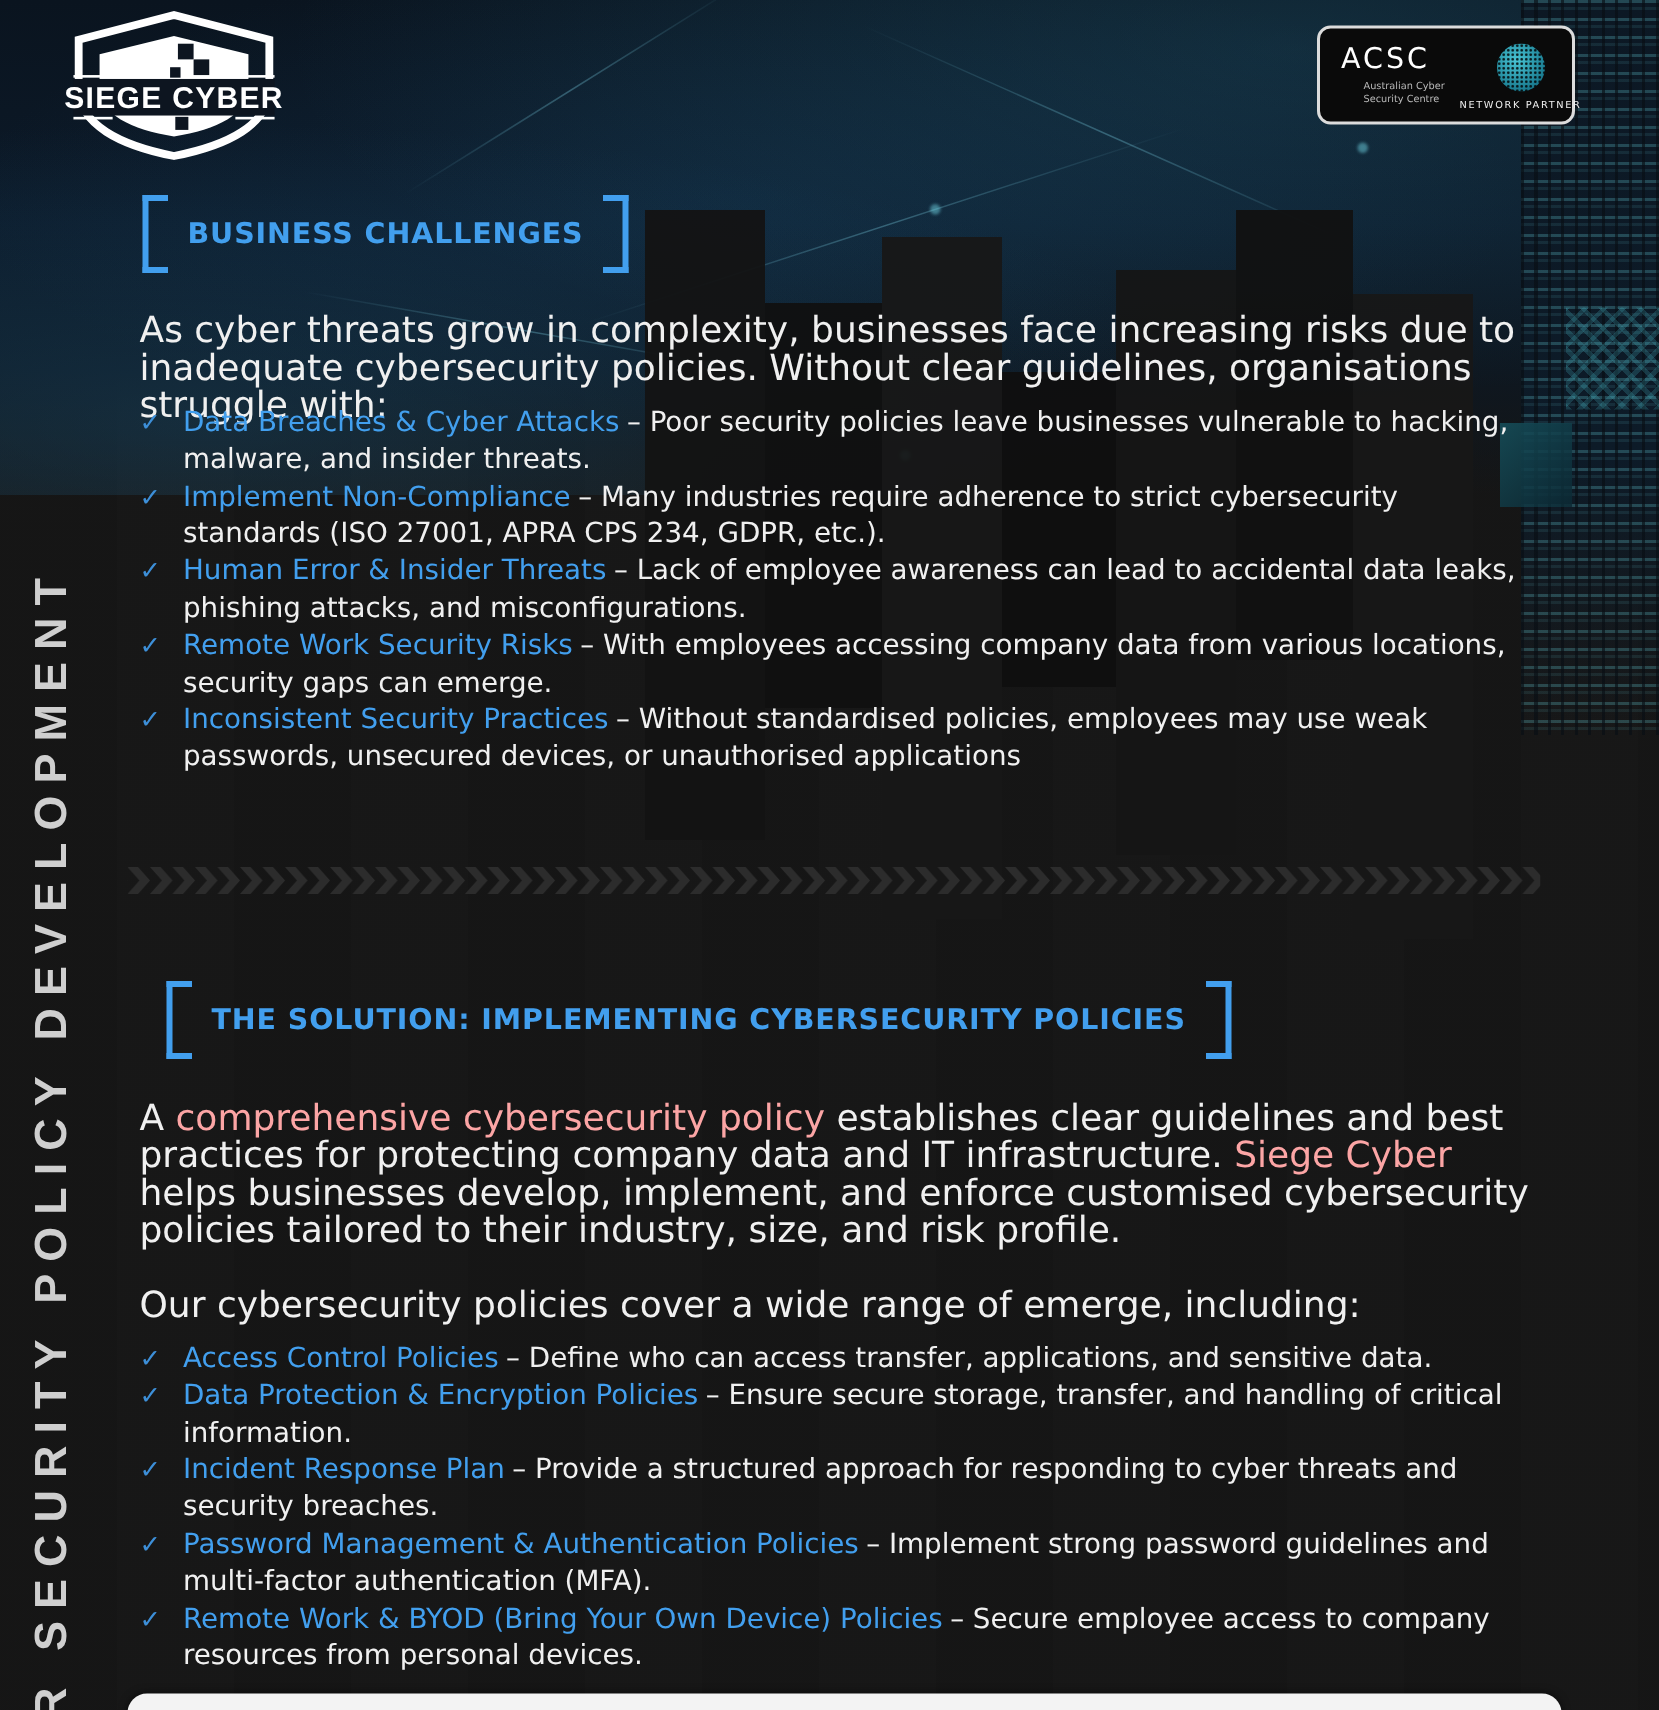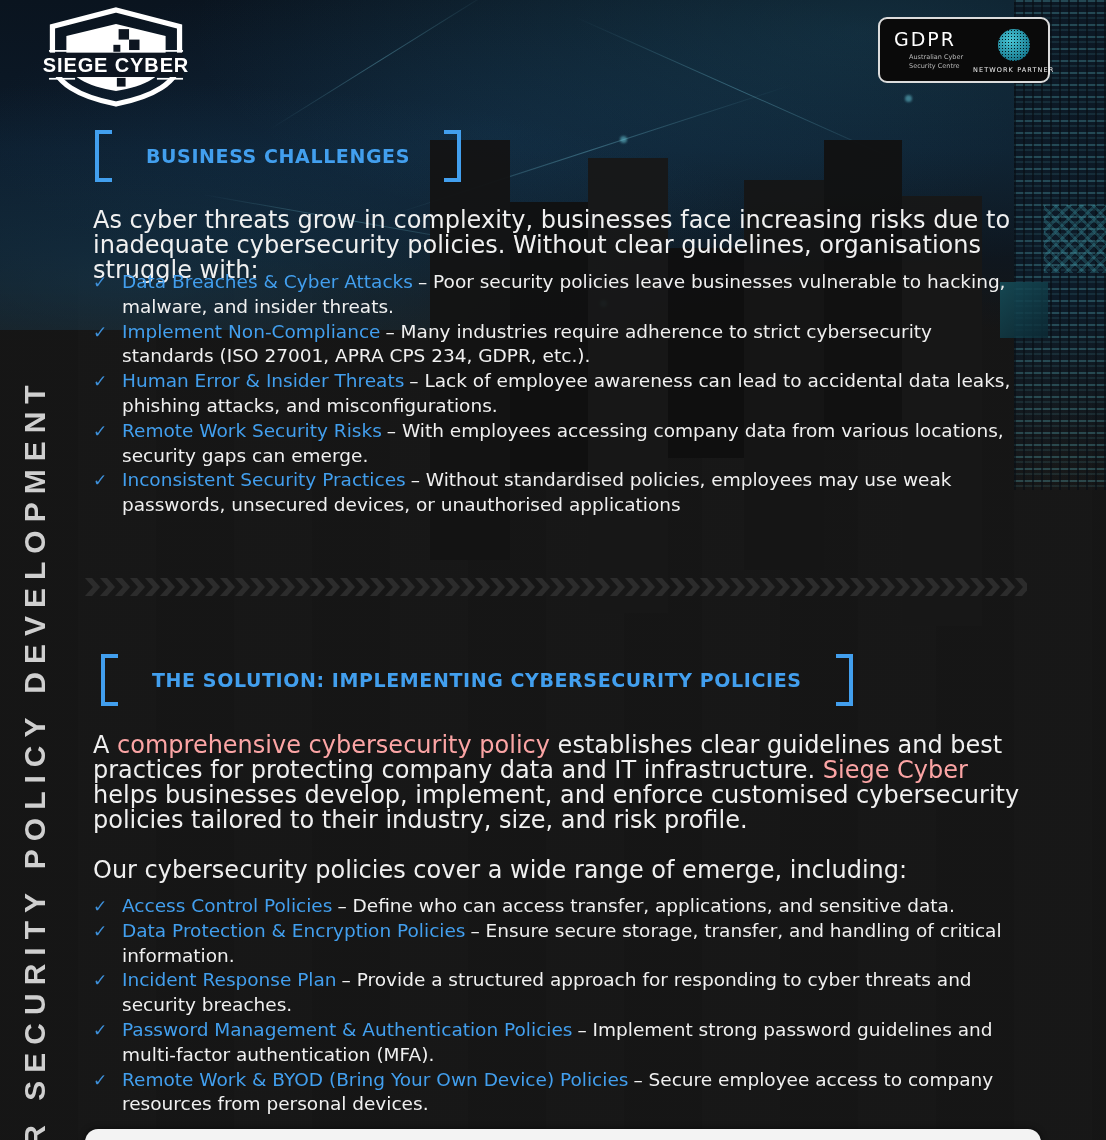--- a/index.html
+++ b/index.html
@@ -77,21 +77,21 @@
   .badge-partner { color:#f0f0f0; font-size:6.5px; letter-spacing:1.1px; margin-top:5px; white-space:nowrap; }
   
   .vertical-banner {
     position:absolute; left:18px; bottom:-122px; height:962px; width:46px;
     writing-mode:vertical-rl; transform:rotate(180deg);
     font-size:30px; font-weight:bold; letter-spacing:8px; color:#cfcfcf;
     font-family:"Liberation Sans", sans-serif; z-index:4; white-space:nowrap;
   }
   
   .content { position:absolute; left:93px; top:0; width:927px; height:100%; z-index:3; }
-  .sec-heading { position:absolute; display:inline-flex; align-items:center;gap:21px; }
+  .sec-heading { position:absolute; display:inline-flex; align-items:center; }
   .sec-heading .txt {
     color:#429fee; font-weight:bold; font-size:19px; letter-spacing:.6px;
     padding:0 13px; font-family:"DejaVu Sans", sans-serif;
   }
   .bracket { width:17px; height:52px; border:4px solid #429fee; }
   .bracket.l { border-right:none; }
   .bracket.r { border-left:none; }
   .para { position:absolute; left:0; width:927px; color:#f0f0f0; font-size:24px; line-height:25px; }
   .blue { color:#fca5a5; }
   ul.blist { position:absolute; left:0; width:927px; list-style:none; }
@@ -146,21 +146,21 @@
       <rect x="8" y="50" width="30" height="2" fill="#ffffff"></rect>
       <rect x="132" y="50" width="30" height="2" fill="#ffffff"></rect>
       <rect x="8" y="82" width="30" height="2" fill="#ffffff"></rect>
       <rect x="132" y="82" width="30" height="2" fill="#ffffff"></rect>
       <text x="85" y="75" text-anchor="middle" fill="#ffffff" font-family="Liberation Sans, sans-serif" font-size="23" font-weight="bold" letter-spacing="1">SIEGE CYBER</text>
     </svg>
   </div>
 
   <div class="badge">
     <div class="badge-left">
-      <div class="badge-acsc">GDPR</div>
+      <div class="badge-acsc">ACSC</div>
       <div class="badge-sub">Australian Cyber Security Centre</div>
     </div>
     <div class="badge-div"></div>
     <div class="badge-right">
       <div class="globe"></div>
       <div class="badge-partner">NETWORK PARTNER</div>
     </div>
   </div>
 
   <div class="vertical-banner">CYBER SECURITY POLICY DEVELOPMENT</div>
@@ -200,21 +200,21 @@
 
     <svg class="divider" width="942" height="18">
       <defs>
         <pattern id="chev" width="15" height="18" patternUnits="userSpaceOnUse">
           <path d="M0 0 H7 L15 9 L7 18 H0 L8 9 Z" fill="#2c2c2c"></path>
         </pattern>
       </defs>
       <rect width="942" height="18" fill="url(#chev)"></rect>
     </svg>
 
-    <div class="sec-heading" style="top:654px; left:8px;">
+    <div class="sec-heading" style="top:654px; left:18px;">
       <div class="bracket l"></div>
       <div class="txt">THE SOLUTION: IMPLEMENTING CYBERSECURITY POLICIES</div>
       <div class="bracket r"></div>
     </div>
 
     <div class="para" style="top:733px;"><span>A </span><span class="blue">comprehensive cybersecurity policy</span><span> establishes clear guidelines and best practices for protecting company data and IT infrastructure. </span><span class="blue">Siege Cyber</span><span> helps businesses develop, implement, and enforce customised cybersecurity policies tailored to their industry, size, and risk profile.</span></div>
 
     <div class="para" style="top:858px;">Our cybersecurity policies cover a wide range of emerge, including:</div>
 
     <ul class="blist" style="top:894px;">

